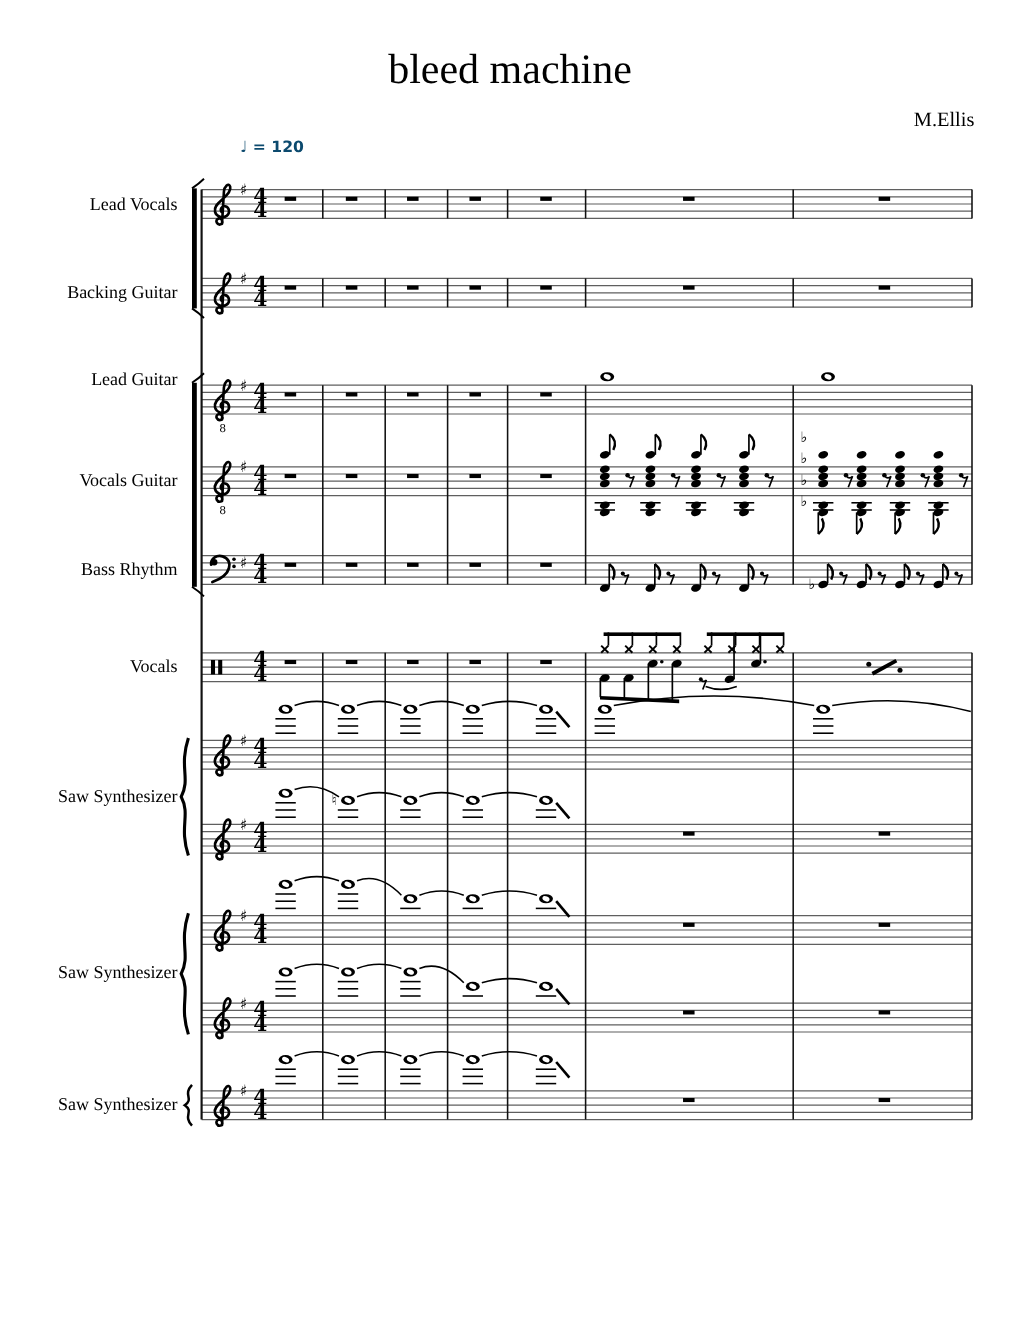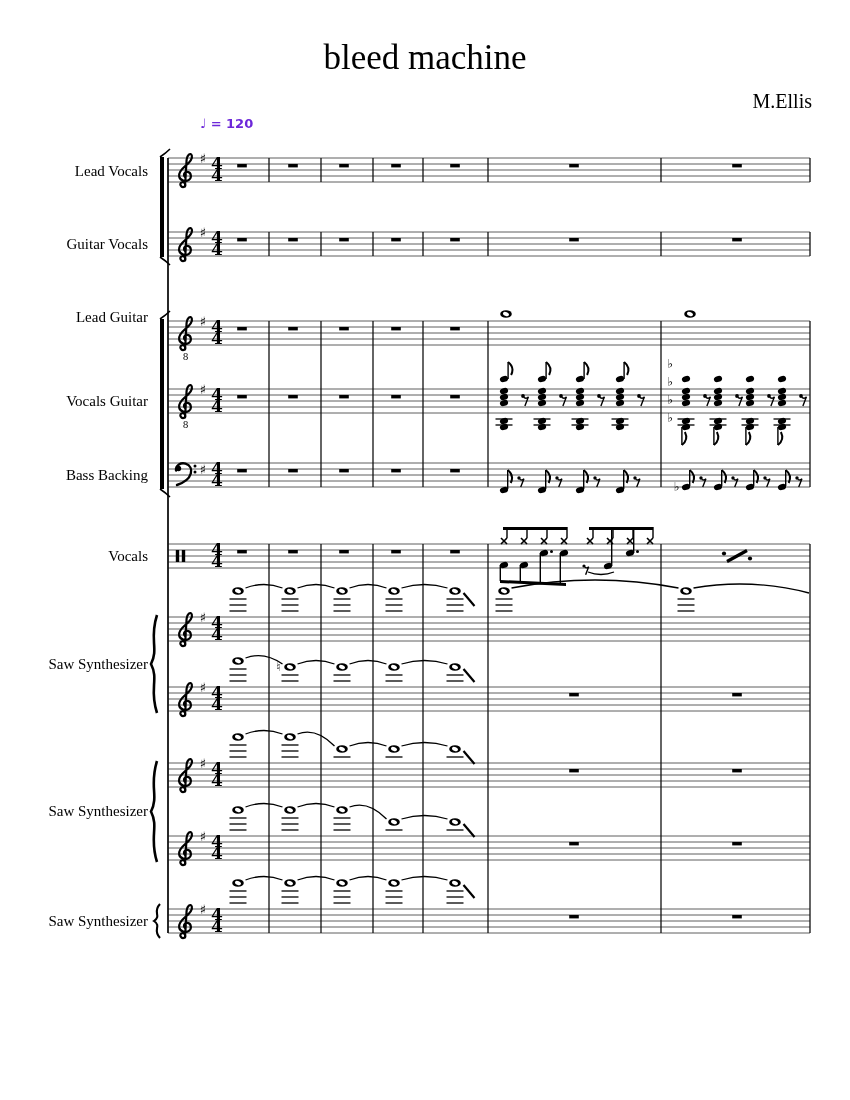--- a/index.html
+++ b/index.html
@@ -1,41 +1,41 @@
 <!DOCTYPE html>
 <html><head>
 <meta charset="utf-8">
 <style>
   html,body{margin:0;padding:0;background:#e8e8e8;}
   #page{position:relative;width:850px;height:1100px;background:#ffffff;margin:0 auto;
         font-family:"Liberation Serif", serif;overflow:hidden;}
   #title{position:absolute;top:38px;left:0;width:850px;text-align:center;
          font-size:35px;color:#000;}
-  #composer{position:absolute;top:90px;right:38px;font-size:20px;color:#000;}
+  #composer{position:absolute;top:90px;right:38px;font-size:17px;color:#000;}
   #tempo{position:absolute;top:116px;left:200px;font-family:"DejaVu Sans",sans-serif;
-         font-weight:bold;font-size:13px;color:#6d28d9;}
+         font-weight:bold;font-size:13px;color:#0c4a6e;}
   .inst-label{position:absolute;left:0;width:148px;text-align:right;font-size:15px;
               color:#000;height:18px;line-height:18px;white-space:nowrap;}
   .il-0{top:162px}.il-1{top:235px}.il-2{top:308px}.il-3{top:392px}.il-4{top:466px}
   .il-5{top:547px}.il-6{top:655px}.il-7{top:802px}.il-8{top:912px}
   svg{position:absolute;top:0;left:0;}
 </style>
 </head>
 <body>
 
 <div id="page">
   <div id="title">bleed machine</div>
   <div id="composer">M.Ellis</div>
   <div id="tempo">♩ = 120</div>
 
   <div class="inst-label il-0">Lead Vocals</div>
-  <div class="inst-label il-1">Guitar Vocals</div>
+  <div class="inst-label il-1">Backing Guitar</div>
   <div class="inst-label il-2">Lead Guitar</div>
   <div class="inst-label il-3">Vocals Guitar</div>
-  <div class="inst-label il-4">Bass Backing</div>
+  <div class="inst-label il-4">Bass Rhythm</div>
   <div class="inst-label il-5">Vocals</div>
   <div class="inst-label il-6">Saw Synthesizer</div>
   <div class="inst-label il-7">Saw Synthesizer</div>
   <div class="inst-label il-8">Saw Synthesizer</div>
 
   <svg id="score-svg" width="850" height="1100" viewBox="0 0 850 1100">
       <line x1="168" y1="158" x2="810" y2="158" stroke="#5f5f5f" stroke-width="1"></line>
       <line x1="168" y1="164" x2="810" y2="164" stroke="#5f5f5f" stroke-width="1"></line>
       <line x1="168" y1="170" x2="810" y2="170" stroke="#5f5f5f" stroke-width="1"></line>
       <line x1="168" y1="176" x2="810" y2="176" stroke="#5f5f5f" stroke-width="1"></line>

